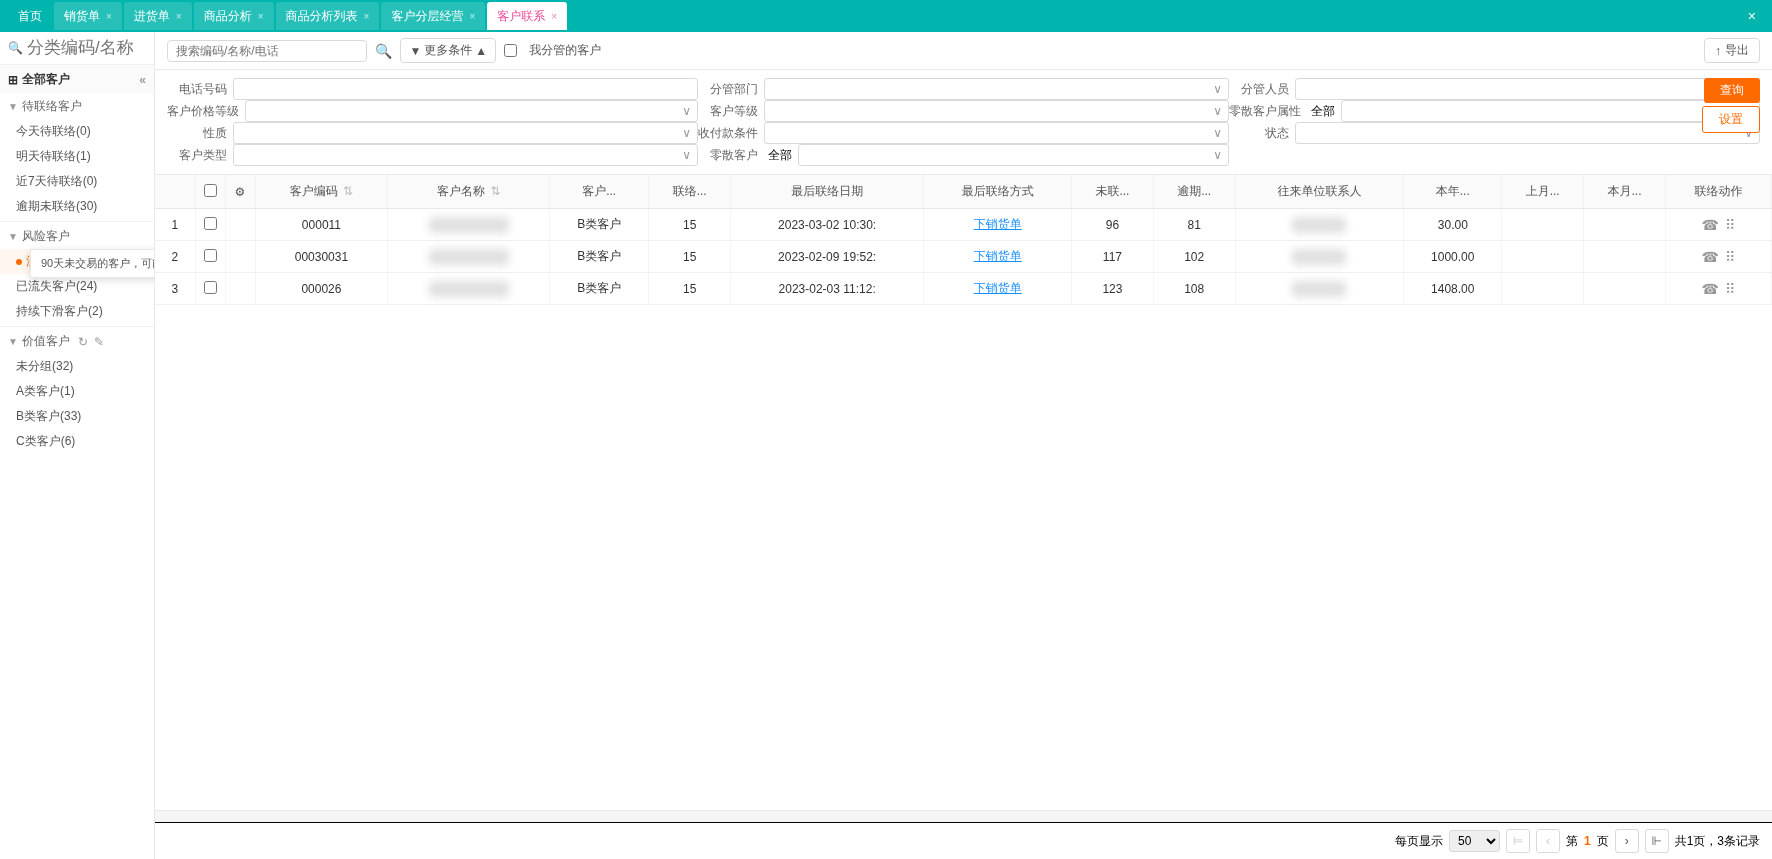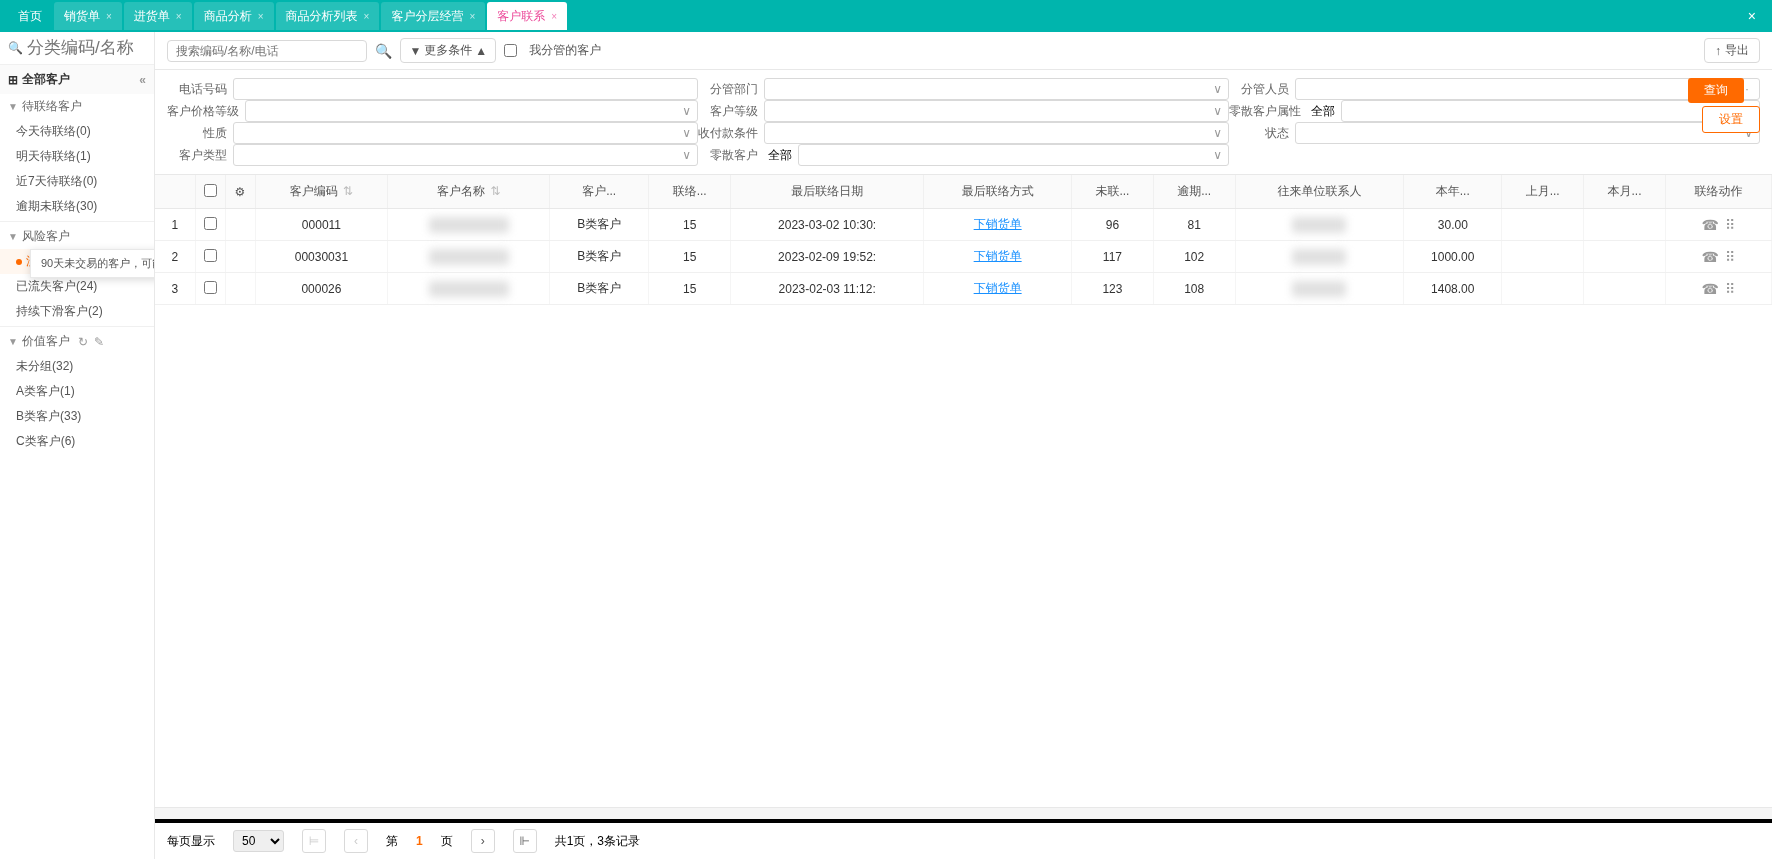--- a/index.html
+++ b/index.html
@@ -249,21 +249,21 @@
     }
     .filter-select .down-arrow { color: #999; }
     .query-btn {
       background: #ff6a00;
       color: white;
       border: none;
       border-radius: 3px;
       padding: 4px 16px;
       cursor: pointer;
       position: absolute;
-      right: 28px;
+      right: 12px;
       top: 8px;
     }
     .settings-btn {
       background: white;
       color: #ff6a00;
       border: 1px solid #ff6a00;
       border-radius: 3px;
       padding: 4px 16px;
       cursor: pointer;
       position: absolute;
@@ -328,25 +328,26 @@
     }
     .action-icon {
       color: #999;
       cursor: pointer;
       font-size: 14px;
     }
 
     
     .pagination-bar {
       background: white;
-      border-top: 4px solid #000000;
+      border-top: 1px solid #000000;
       padding: 6px 12px;
       display: flex;
       align-items: center;
-      gap: 18px;
+      justify-content: flex-end;
+      gap: 6px;
       flex-shrink: 0;
     }
     .pagination-bar select {
       border: 1px solid #d9d9d9;
       border-radius: 3px;
       padding: 2px 4px;
       outline: none;
     }
     .page-btn {
       width: 24px; height: 24px;

